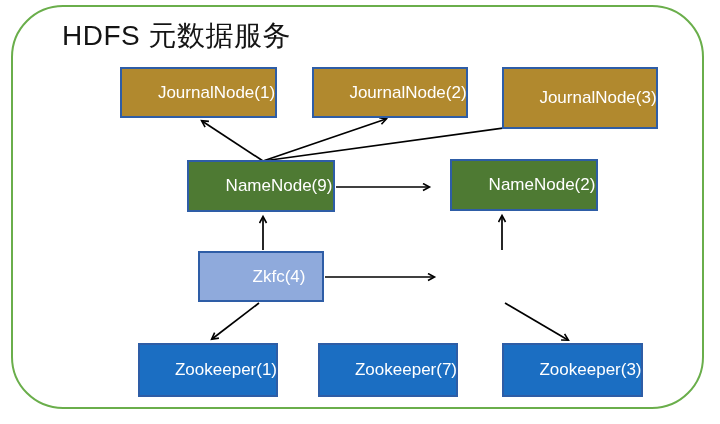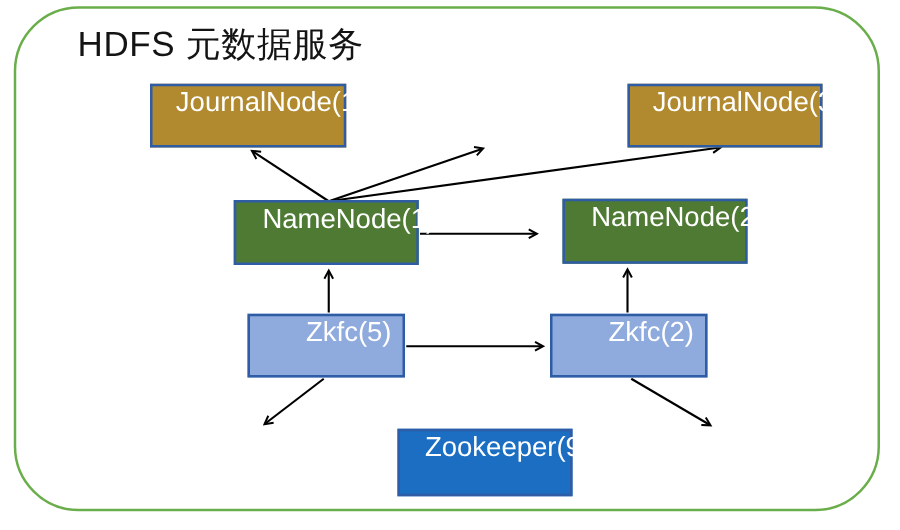--- a/index.html
+++ b/index.html
@@ -10,23 +10,23 @@
   .frame{
     position:absolute;left:11px;top:5px;width:693px;height:404px;
     border:2px solid #6aae4b;border-radius:52px;box-sizing:border-box;
   }
   .title{
     position:absolute;left:62px;top:17px;
     font-size:28px;color:#141414;letter-spacing:0.5px;white-space:nowrap;
   }
   .arrows{position:absolute;left:0;top:0;width:720px;height:424px;}
   .node{
-    position:absolute;display:flex;align-items:flex-start;justify-content:center;
+    position:absolute;display:flex;align-items:center;justify-content:center;
     box-sizing:border-box;border:2px solid #2e5da6;color:#ffffff;
-    font-size:22px;white-space:nowrap;padding-left:36px;
+    font-size:17px;white-space:nowrap;padding-left:36px;
   }
   .jn{background:#b1892e;}
   .nn{background:#4e7a33;}
   .zkfc{background:#8faadc;}
   .zoo{background:#1b6ec2;}
 </style>
 </head>
 <body>
 
 <div class="stage">
@@ -47,34 +47,40 @@
     <line x1="263" y1="250" x2="263" y2="217" stroke="#000" stroke-width="1.7" marker-end="url(#ah)"></line>
     <line x1="502" y1="250" x2="502" y2="216" stroke="#000" stroke-width="1.7" marker-end="url(#ah)"></line>
     <line x1="325" y1="277" x2="434" y2="277" stroke="#000" stroke-width="1.7" marker-end="url(#ah)"></line>
     <line x1="259" y1="303" x2="212" y2="339" stroke="#000" stroke-width="1.7" marker-end="url(#ah)"></line>
     <line x1="505" y1="303" x2="568" y2="340" stroke="#000" stroke-width="1.7" marker-end="url(#ah)"></line>
   </svg>
 
   <div class="node jn" style="left:120px;top:67px;width:157px;height:51px">
     <span>JournalNode(1)</span>
   </div>
-  <div class="node jn" style="left:502px;top:67px;width:156px;height:51px">
+  <div class="node jn" style="left:312px;top:67px;width:156px;height:51px">
+    <span>JournalNode(2)</span>
+  </div>
+  <div class="node jn" style="left:502px;top:67px;width:156px;height:62px">
     <span>JournalNode(3)</span>
   </div>
 
   <div class="node nn" style="left:187px;top:160px;width:148px;height:52px">
-    <span>NameNode(1)</span>
+    <span>NameNode(9)</span>
   </div>
   <div class="node nn" style="left:450px;top:159px;width:148px;height:52px">
     <span>NameNode(2)</span>
   </div>
 
   <div class="node zkfc" style="left:198px;top:251px;width:126px;height:51px">
-    <span>Zkfc(5)</span>
-  </div>
-  <div class="node zkfc" style="left:440px;top:251px;width:126px;height:51px">
-    <span>Zkfc(2)</span>
+    <span>Zkfc(4)</span>
   </div>
 
+  <div class="node zoo" style="left:138px;top:343px;width:140px;height:54px">
+    <span>Zookeeper(1)</span>
+  </div>
   <div class="node zoo" style="left:318px;top:343px;width:140px;height:54px">
-    <span>Zookeeper(9)</span>
+    <span>Zookeeper(7)</span>
+  </div>
+  <div class="node zoo" style="left:502px;top:343px;width:141px;height:54px">
+    <span>Zookeeper(3)</span>
   </div>
 </div>
 
 </body></html>

